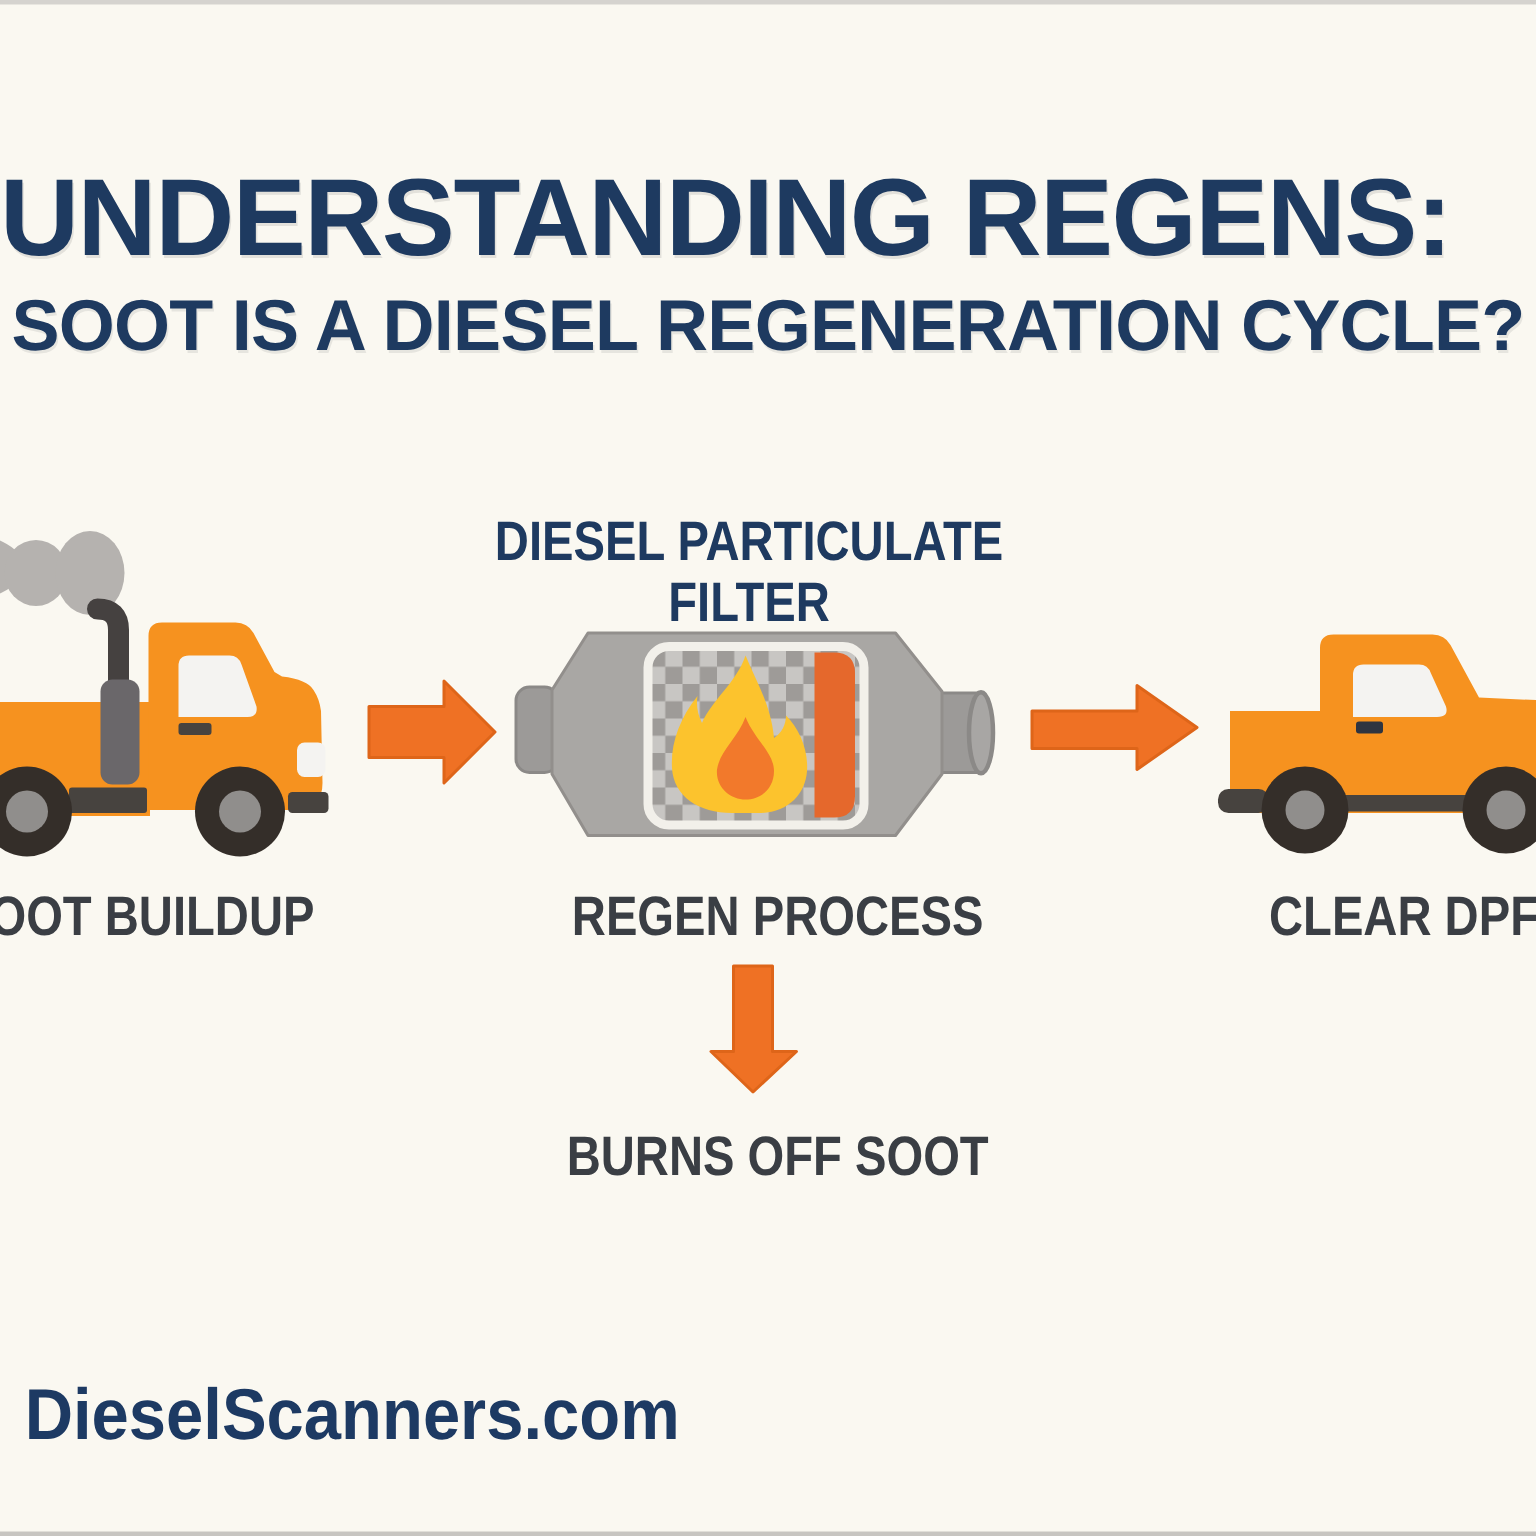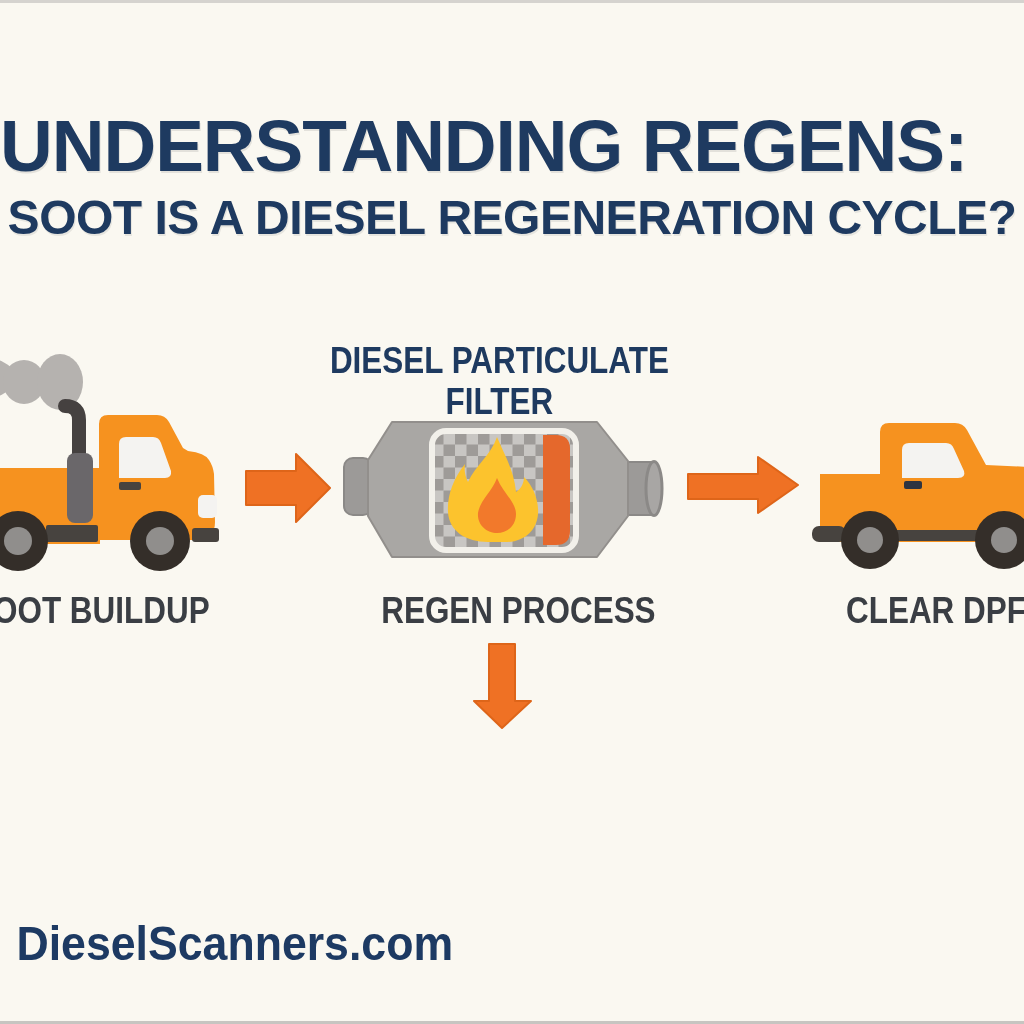--- a/index.html
+++ b/index.html
@@ -141,20 +141,23 @@
     <span class="squeeze">REGEN PROCESS</span>
   </div>
   <div class="stage-label" style="left:846px;top:592px">
     <span class="squeeze-left">CLEAR DPF</span>
   </div>
 
   <svg class="gfx" style="left:474px;top:644px" width="58" height="84" viewBox="0 0 58 84">
     <polygon points="15,0 41,0 41,57 57,57 28,84 0,57 15,57" fill="#ef7124" stroke="#de6519" stroke-width="2" stroke-linejoin="round"></polygon>
   </svg>
 
+  <div class="result-label label-center" style="top:752px">
+    <span class="squeeze">BURNS OFF SOOT</span>
+  </div>
 
   <div class="footer">
     <span class="squeeze">DieselScanners.com</span>
   </div>
 
   <div class="edge-line bottom"></div>
 
 </div>
 
 </body></html>

